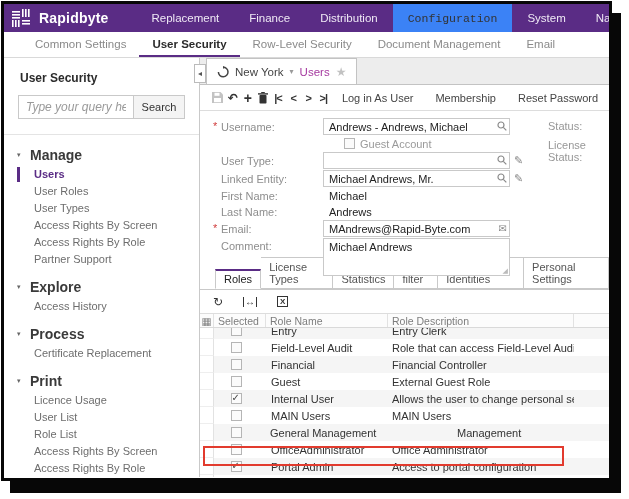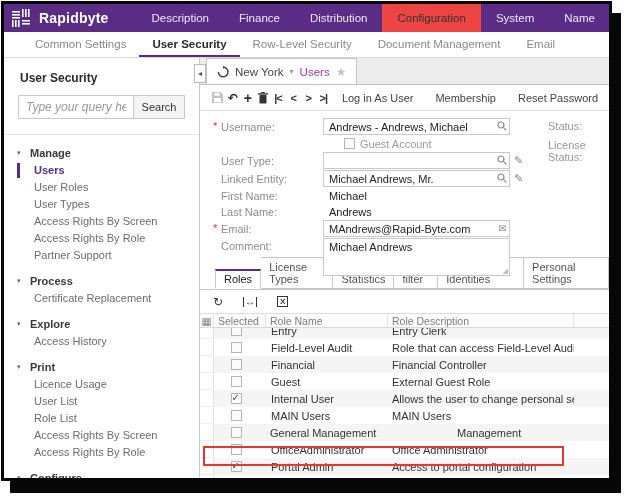--- a/index.html
+++ b/index.html
@@ -7,21 +7,21 @@
     font-family:"Liberation Sans","DejaVu Sans",sans-serif; font-size:11px; color:#333; }
   .frame { position:relative; margin:1px 0 0 1px; width:611px; height:480px;
     border:3px solid #070707; background:#fff; box-shadow:9px 12px 0 #070707; overflow:hidden; }
 
   
   .topnav { height:28px; background:#5a2c85; display:flex; align-items:stretch; }
   .brand { display:flex; align-items:center; gap:5px; padding:0 10px 0 8px; }
   .brand-name { color:#fff; font-weight:bold; font-size:14px; letter-spacing:.2px; }
   .topnav-items { display:flex; align-items:stretch; margin-left:18px; }
   .topnav-item { display:flex; align-items:center; padding:0 15px; color:#efe9f5; font-size:11.5px; cursor:pointer; }
-  .topnav-item.active { background:#ef4444; color:#333; }
+  .topnav-item.active { background:#3b82f6; color:#333;font-family:Liberation Mono, monospace; }
 
   
   .subnav { height:26px; background:#fff; border-bottom:1px solid #d9d9d9; display:flex; align-items:stretch; padding-left:18px; }
   .subnav-item { display:flex; align-items:center; padding:0 13px; color:#8a8a8a; font-size:11.5px; cursor:pointer; border-bottom:2px solid transparent; }
   .subnav-item.active { color:#2b2b2b; font-weight:bold; border-bottom:2px solid #5a2c85; }
 
   
   .content { display:flex; height:419px; position:relative; }
   .collapse-btn { position:absolute; left:190px; top:6px; width:12px; height:19px; background:#fff;
     border:1px solid #bbb; z-index:5; display:flex; align-items:center; justify-content:center;
@@ -34,21 +34,21 @@
   .sb-search input { flex:1; min-width:0; border:1px solid #c9c9c9; border-right:none; padding:0 7px;
     font-size:12px; font-style:italic; color:#666; font-family:inherit; }
   .sb-search input::placeholder { color:#9a9a9a; font-style:italic; }
   .sb-search button { width:52px; background:#f4f4f4; border:1px solid #c9c9c9; font-size:11px; color:#333; cursor:pointer; font-family:inherit; }
   .sb-divider { border-top:1px solid #e4e4e4; margin-top:15px; }
   .sb-nav { padding:9px 0; }
   .sb-sec { margin-top:8px; }
   .sb-sec:first-child { margin-top:0; }
   .sb-sec-head { display:flex; align-items:center; gap:6px; padding:3px 0 3px 13px; cursor:pointer; }
   .sb-caret { color:#666; font-size:7px; width:7px; }
-  .sb-sec-label { font-weight:bold; color:#3a3a3a; font-size:11px; }
+  .sb-sec-label { font-weight:bold; color:#3a3a3a; font-size:14px; }
   .sitem { position:relative; padding:2px 0 2px 30px; color:#6d6d6d; font-size:11px; line-height:13px; cursor:pointer; }
   .sitem.active { color:#5a2c85; font-weight:bold; }
   .sitem.active::before { content:""; position:absolute; left:13px; top:1px; bottom:1px; width:3px; background:#5a2c85; }
 
   
   .main { flex:1; display:flex; flex-direction:column; background:#fff; min-width:0; }
   .doctabs { height:27px; background:#ededed; border-bottom:1px solid #c3c3c3; display:flex; align-items:stretch; padding-left:6px; }
   .doctab { background:#fff; border:1px solid #c3c3c3; border-bottom:none; margin-top:0; display:flex; align-items:center;
     gap:6px; padding:0 10px; cursor:pointer; }
   .doctab .loc { color:#444; font-size:11.5px; }
@@ -134,21 +134,21 @@
           <rect x="0" y="11" width="1.6" height="7"></rect>
             <rect x="3" y="11" width="1.6" height="7"></rect>
             <rect x="6" y="11" width="1.6" height="7"></rect>
           <rect x="10" y="11" width="8" height="1.6"></rect>
             <rect x="10" y="14" width="8" height="1.6"></rect>
         </g>
       </svg>
       <span class="brand-name">Rapidbyte</span>
     </div>
     <div class="topnav-items">
-      <div class="topnav-item">Description</div>
+      <div class="topnav-item">Replacement</div>
       <div class="topnav-item">Finance</div>
       <div class="topnav-item">Distribution</div>
       <div class="topnav-item active">Configuration</div>
       <div class="topnav-item">System</div>
       <div class="topnav-item">Name</div>
     </div>
   </div>
 
   <div class="subnav">
     <div class="subnav-item">Common Settings</div>
@@ -181,31 +181,31 @@
           <div class="sitem">User Roles</div>
           <div class="sitem">User Types</div>
           <div class="sitem">Access Rights By Screen</div>
           <div class="sitem">Access Rights By Role</div>
           <div class="sitem">Partner Support</div>
         </div>
 
         <div class="sb-sec">
           <div class="sb-sec-head">
             <span class="sb-caret">▾</span>
-            <span class="sb-sec-label">Process</span>
-          </div>
-          <div class="sitem">Certificate Replacement</div>
+            <span class="sb-sec-label">Explore</span>
+          </div>
+          <div class="sitem">Access History</div>
         </div>
 
         <div class="sb-sec">
           <div class="sb-sec-head">
             <span class="sb-caret">▾</span>
-            <span class="sb-sec-label">Explore</span>
-          </div>
-          <div class="sitem">Access History</div>
+            <span class="sb-sec-label">Process</span>
+          </div>
+          <div class="sitem">Certificate Replacement</div>
         </div>
 
         <div class="sb-sec">
           <div class="sb-sec-head">
             <span class="sb-caret">▾</span>
             <span class="sb-sec-label">Print</span>
           </div>
           <div class="sitem">Licence Usage</div>
           <div class="sitem">User List</div>
           <div class="sitem">Role List</div>

